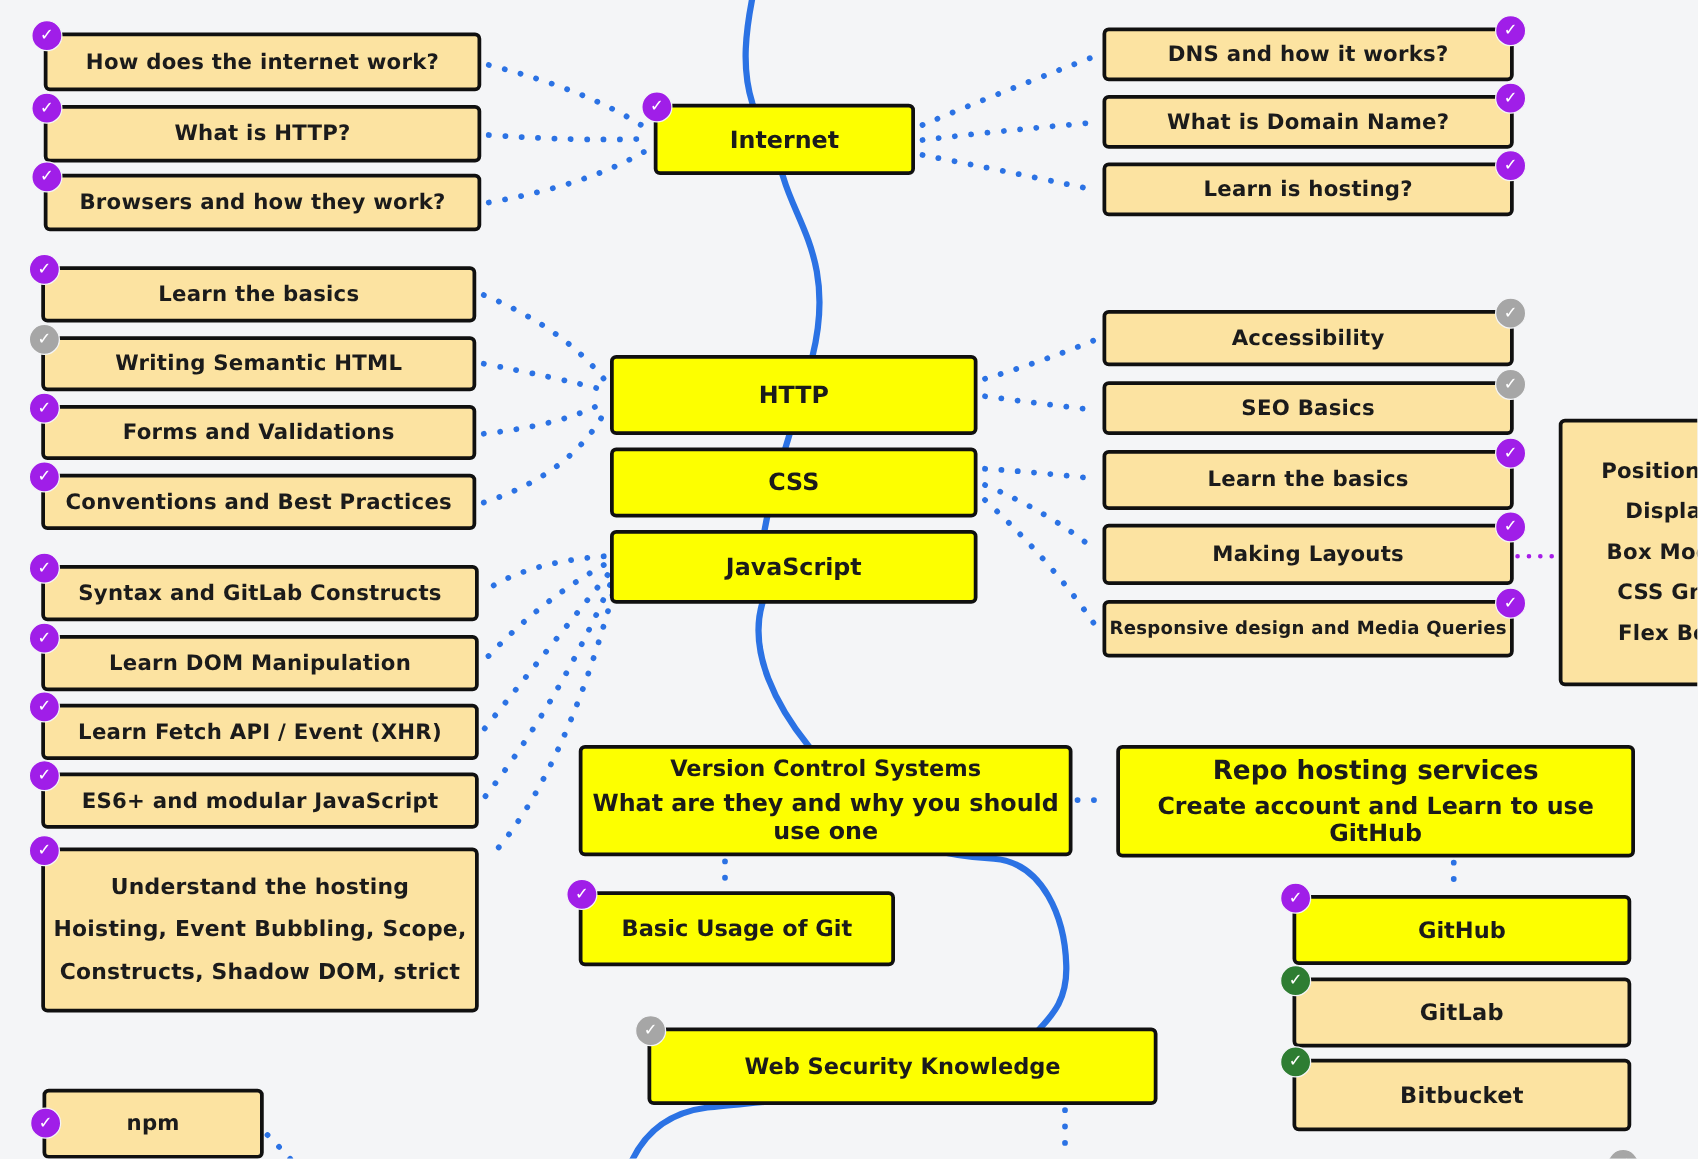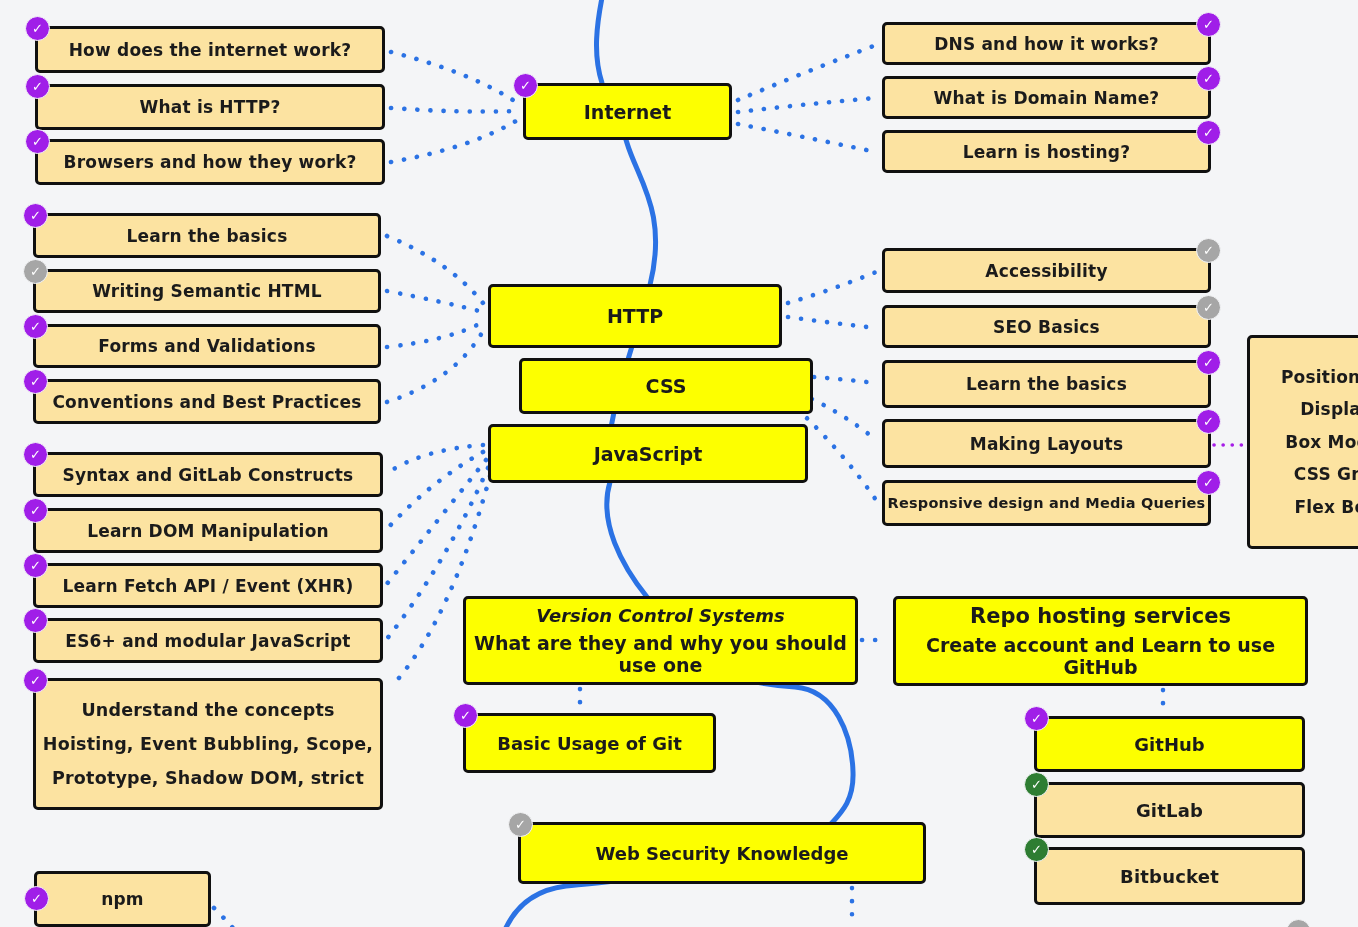--- a/index.html
+++ b/index.html
@@ -125,24 +125,24 @@
     <span>Forms and Validations</span>
   </div>
   <div class="box topic" style="left:33px;top:379px;width:348px;height:45px;">
     <span class="badge tl purple">✓</span>
     <span>Conventions and Best Practices</span>
   </div>
 
   <div class="box node" style="left:488px;top:284px;width:294px;height:64px;">
     <span>HTTP</span>
   </div>
-  <div class="box node" style="left:488px;top:358px;width:294px;height:56px;margin-left:31px;">
+  <div class="box node" style="left:488px;top:358px;width:294px;height:56px;">
     <span>CSS</span>
   </div>
-  <div class="box node" style="left:488px;top:424px;width:320px;height:59px;">
+  <div class="box node" style="left:488px;top:424px;width:294px;height:59px;">
     <span>JavaScript</span>
   </div>
 
   <div class="box topic" style="left:882px;top:248px;width:329px;height:45px;">
     <span class="badge tr gray">✓</span>
     <span>Accessibility</span>
   </div>
   <div class="box topic" style="left:882px;top:305px;width:329px;height:43px;">
     <span class="badge tr gray">✓</span>
     <span>SEO Basics</span>
@@ -179,27 +179,27 @@
   <div class="box topic" style="left:33px;top:563px;width:350px;height:45px;">
     <span class="badge tl purple">✓</span>
     <span>Learn Fetch API / Event (XHR)</span>
   </div>
   <div class="box topic" style="left:33px;top:618px;width:350px;height:45px;">
     <span class="badge tl purple">✓</span>
     <span>ES6+ and modular JavaScript</span>
   </div>
   <div class="box topic multiline" style="left:33px;top:678px;width:350px;height:132px;">
     <span class="badge tl purple">✓</span>
-    <span>Understand the concepts</span>
+    <span>Understand the hosting</span>
     <span>Hoisting, Event Bubbling, Scope,</span>
-    <span>Prototype, Shadow DOM, strict</span>
+    <span>Constructs, Shadow DOM, strict</span>
   </div>
 
   <div class="box node" style="left:463px;top:596px;width:395px;height:89px;">
-    <span style="font-size:18px;font-style:italic;">Version Control Systems</span>
+    <span style="font-size:18px;">Version Control Systems</span>
     <span class="sub">What are they and why you should use one</span>
   </div>
   <div class="box node" style="left:893px;top:596px;width:415px;height:90px;">
     <span style="font-size:21px;">Repo hosting services</span>
     <span class="sub">Create account and Learn to use GitHub</span>
   </div>
 
   <div class="box node" style="left:463px;top:713px;width:253px;height:60px;font-size:18px;">
     <span class="badge tl purple">✓</span>
     <span>Basic Usage of Git</span>

